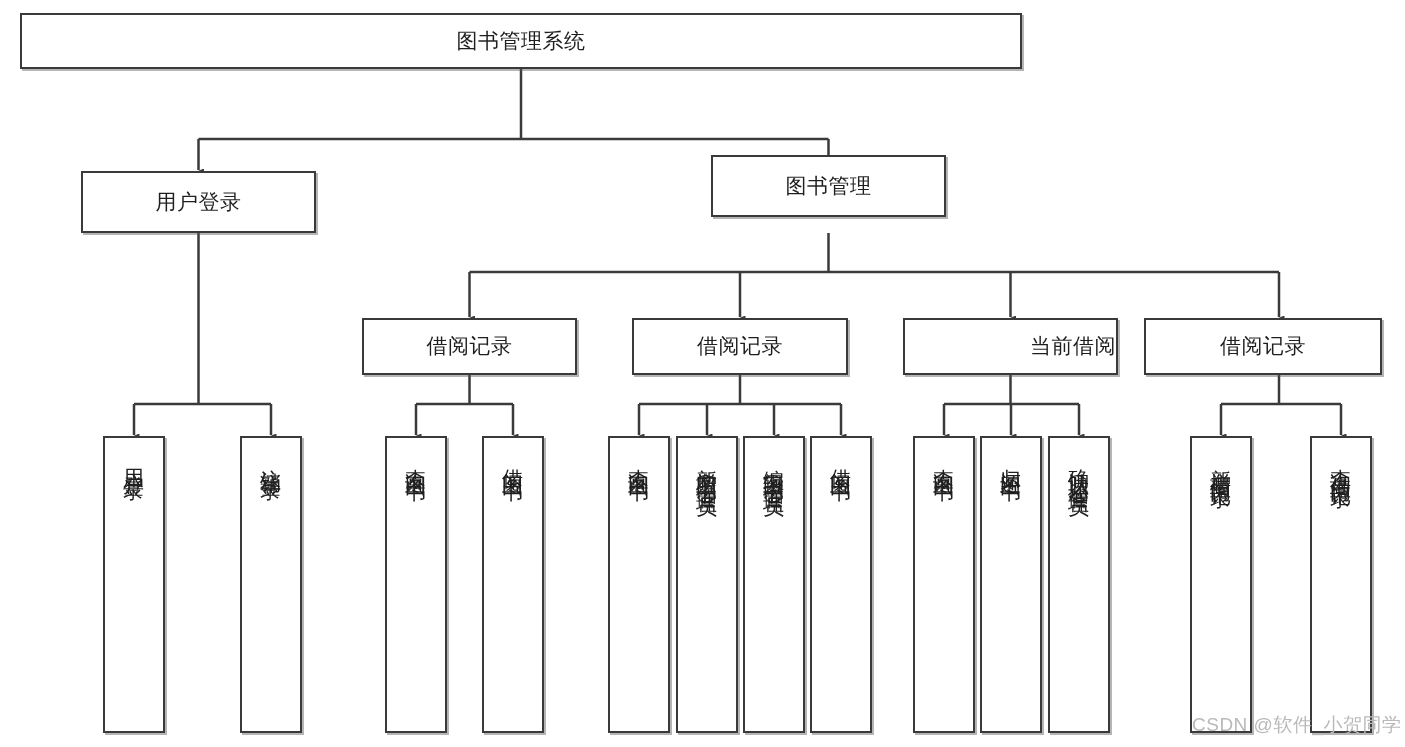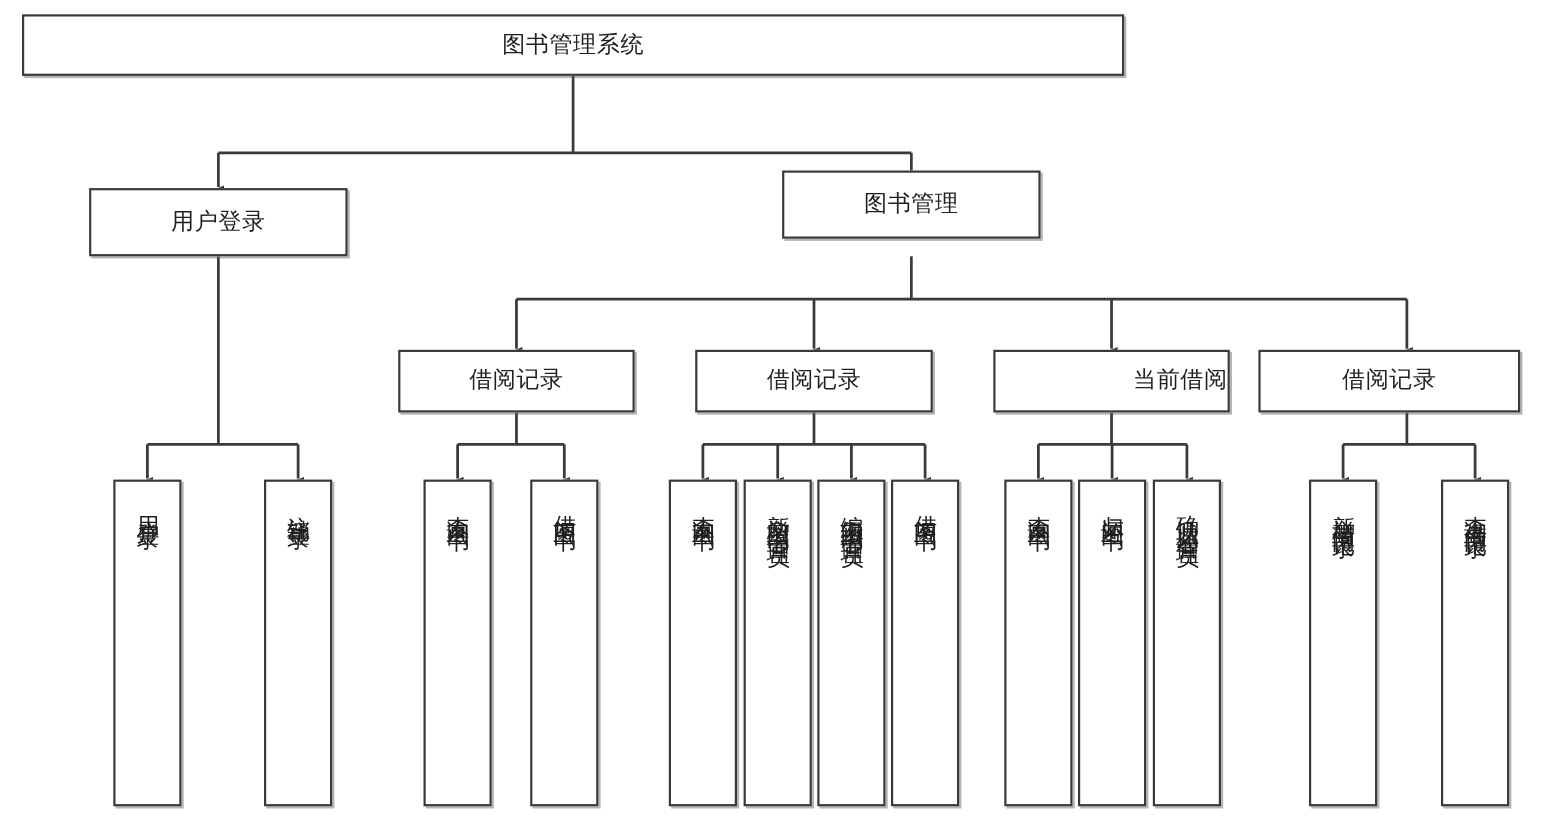--- a/index.html
+++ b/index.html
@@ -174,13 +174,14 @@
         <div class="node-label">确认归还（管理员）</div>
       </div>
       <div class="node vert" style="left: 1190px; top: 436px; width: 62px; height: 297px;">
         <div class="node-label">新增借阅记录</div>
       </div>
       <div class="node vert" style="left: 1310px; top: 436px; width: 62px; height: 297px;">
         <div class="node-label">查询借阅记录</div>
       </div>
     </div>
 
+  <div class="watermark" style="left:1192px; top:712px;">CSDN @软件_小贺同学</div>
 </div>
 
 </body></html>

